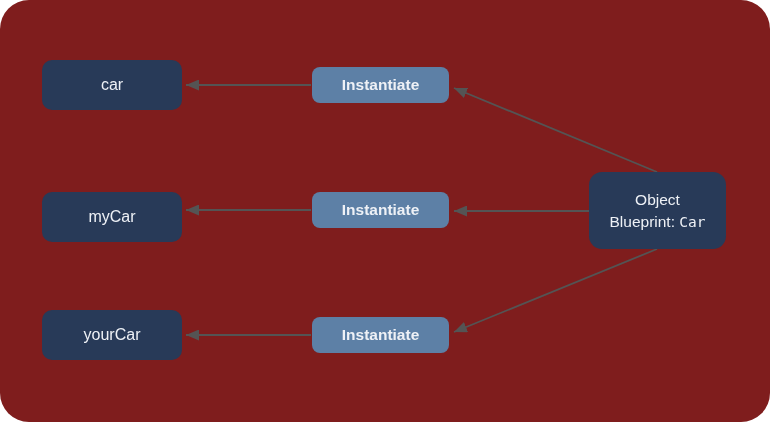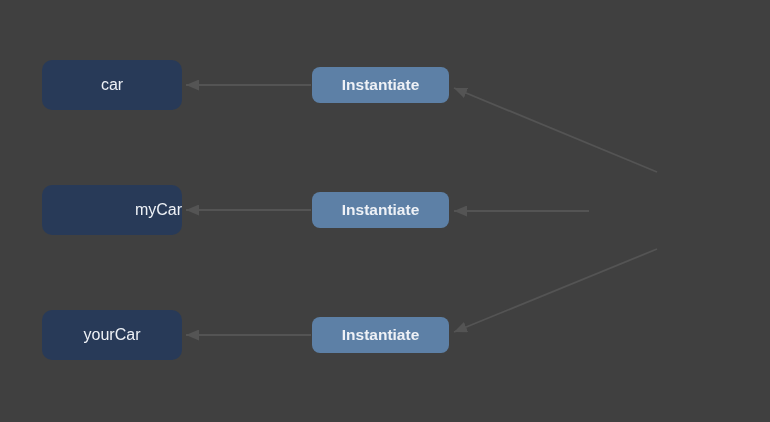--- a/index.html
+++ b/index.html
@@ -4,43 +4,44 @@
 <style>
   html, body {
     margin: 0;
     padding: 0;
     background: #ffffff;
   }
   .canvas {
     position: relative;
     width: 770px;
     height: 422px;
-    background: #404040;
+    background: #7f1d1d;
     overflow: hidden;
     font-family: "Liberation Sans", "DejaVu Sans", sans-serif;
+    border-radius: 29px;
   }
   .node {
     position: absolute;
     display: flex;
     align-items: center;
     justify-content: center;
     box-sizing: border-box;
     color: #eef1f6;
     text-align: center;
   }
   .instance-node {
     left: 42px;
     width: 140px;
     height: 50px;
     background: #283a58;
     border-radius: 10px;
     font-size: 16px;
   }
   .instance-node.row-1 { top: 60px; }
-  .instance-node.row-2 { top: 185px; justify-content: flex-end; }
+  .instance-node.row-2 { top: 192px; }
   .instance-node.row-3 { top: 310px; }
   .instantiate-node {
     left: 312px;
     width: 137px;
     height: 36px;
     background: #5d80a6;
     border-radius: 8px;
     font-size: 15.5px;
     font-weight: bold;
   }
@@ -105,14 +106,18 @@
   <div class="node instantiate-node row-1">
     <span>Instantiate</span>
   </div>
   <div class="node instantiate-node row-2">
     <span>Instantiate</span>
   </div>
   <div class="node instantiate-node row-3">
     <span>Instantiate</span>
   </div>
 
+  <div class="node blueprint-node">
+    <span>Object</span>
+    <span><span>Blueprint: </span><span class="mono">Car</span></span>
+  </div>
 
 </div>
 
 </body></html>

